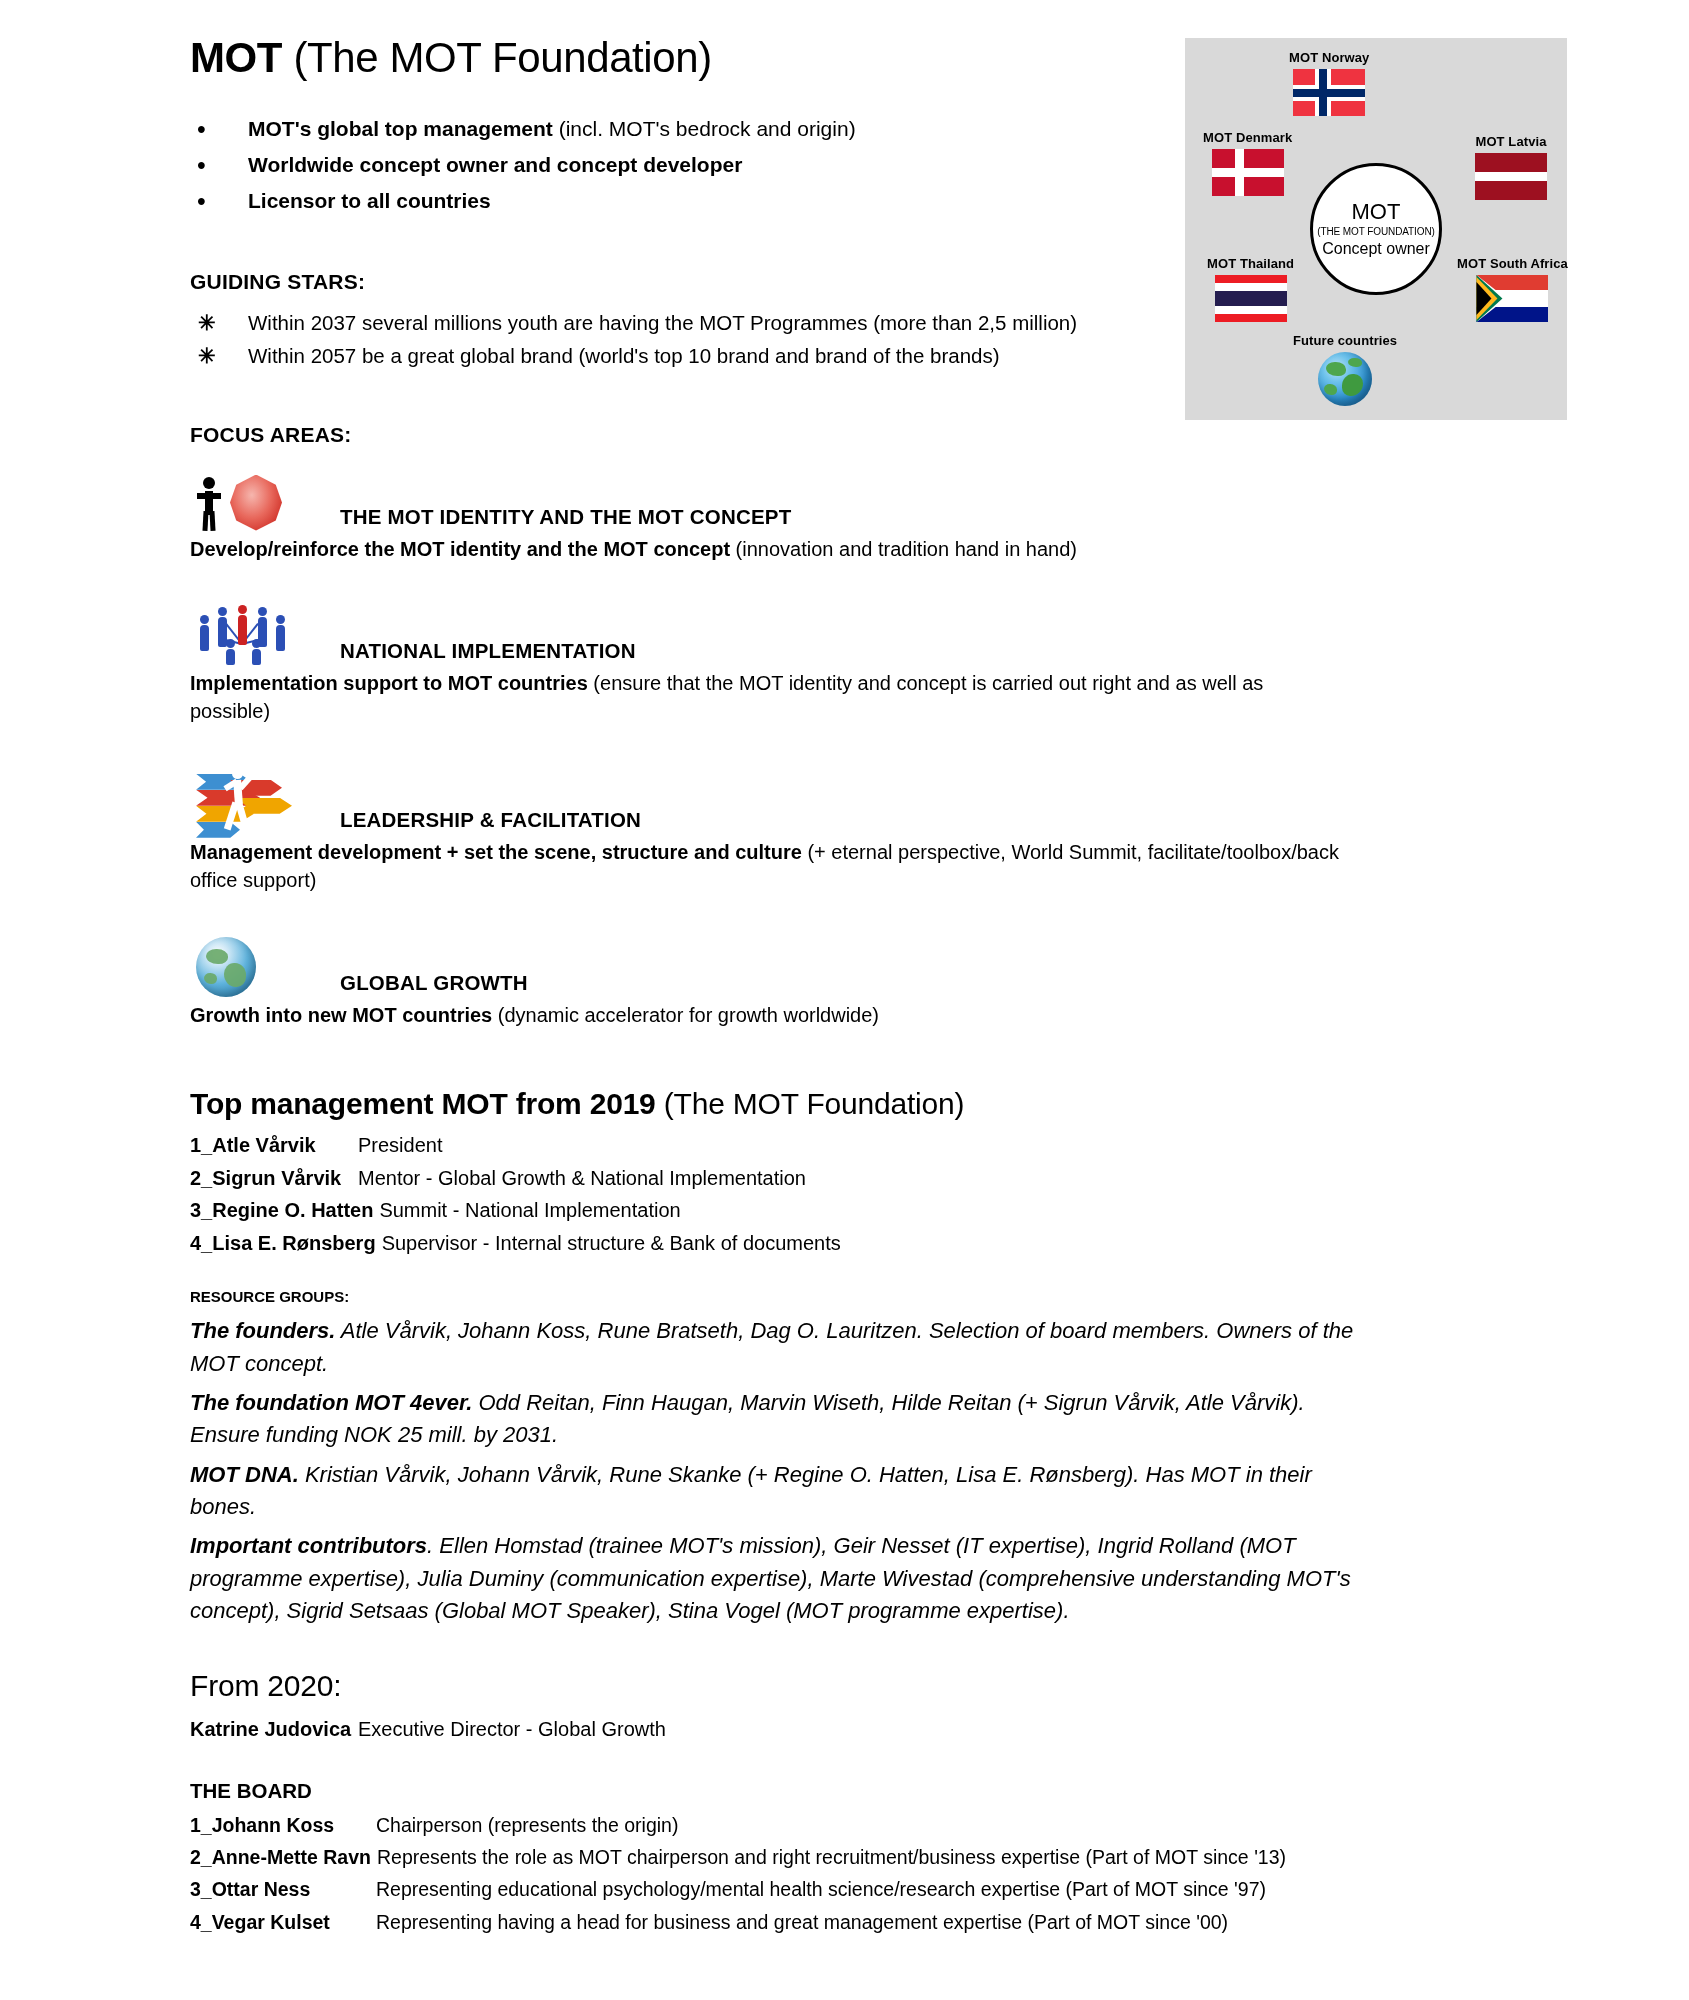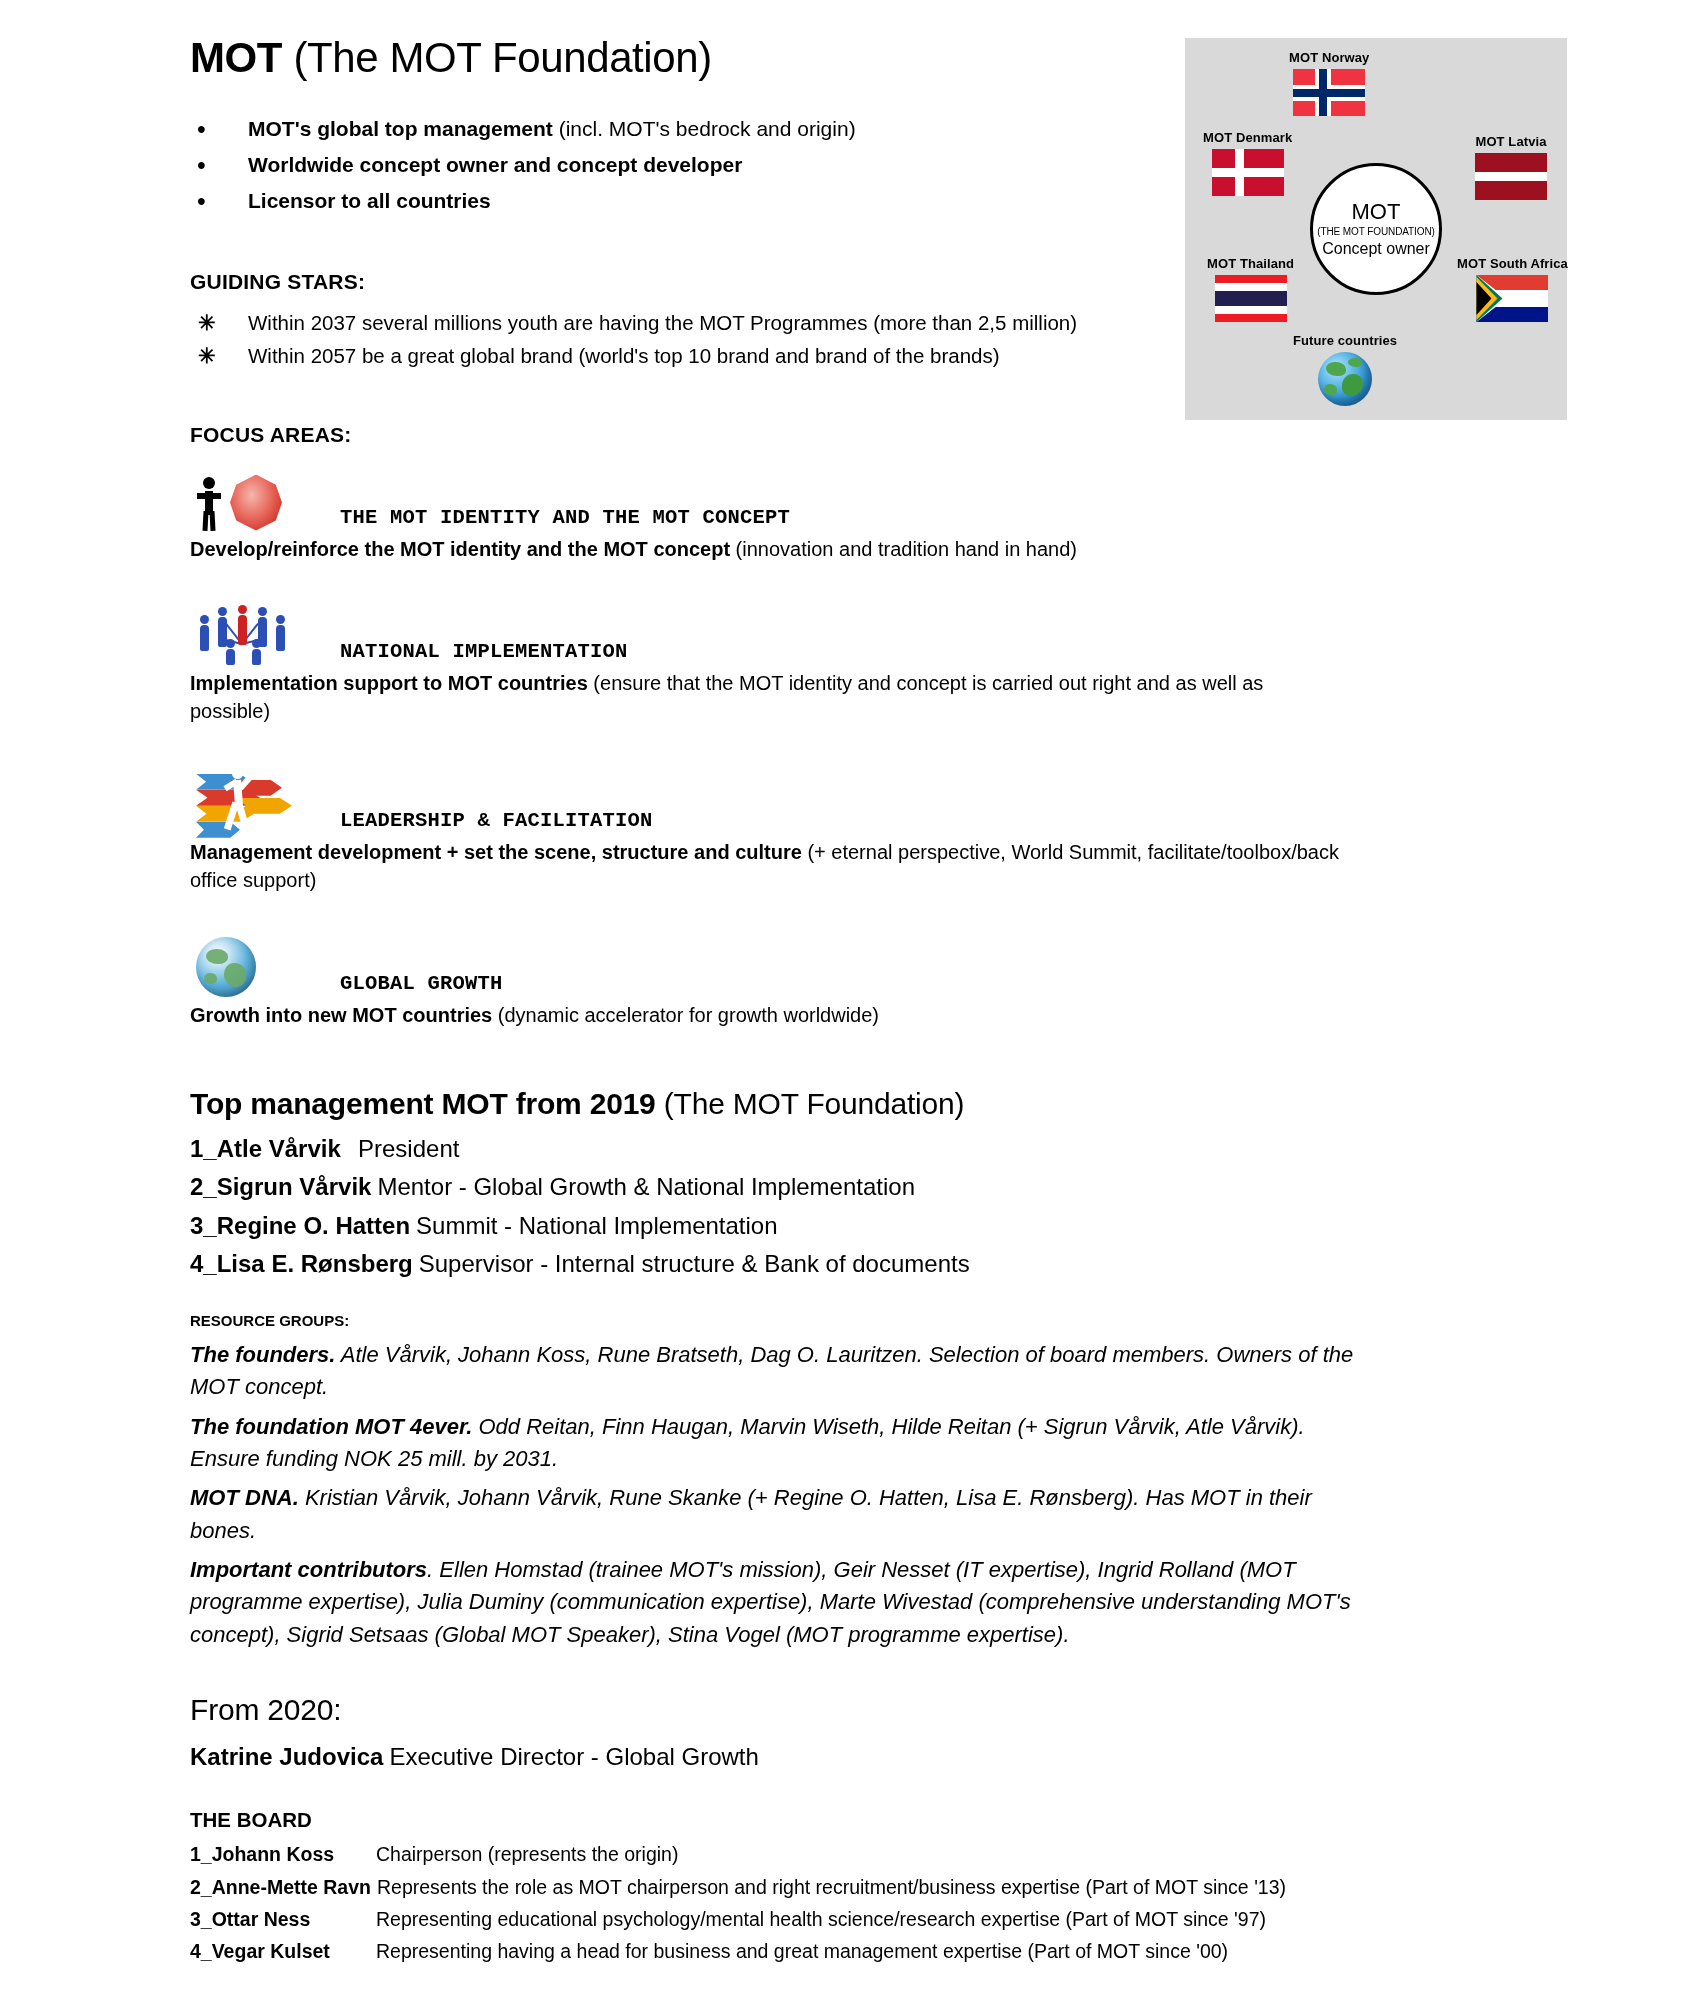--- a/index.html
+++ b/index.html
@@ -103,21 +103,20 @@
     align-items: flex-end;
     justify-content: flex-start;
     padding-left: 6px;
     box-sizing: border-box;
   }
   .focus-name {
     font-size: 20.5px;
     font-weight: 700;
     letter-spacing: .2px;
     padding-bottom: 2px;
-    font-family: Liberation Mono, monospace;
   }
   .focus-desc {
     font-size: 20px;
     line-height: 1.42;
     margin-top: 4px;
     max-width: 1150px;
   }
   .focus-desc b { font-weight: 700; }
 
   
@@ -125,21 +124,21 @@
     font-size: 30px;
     font-weight: 400;
     margin: 58px 0 10px 0;
     letter-spacing: -0.2px;
   }
   .subtitle b { font-weight: 700; }
 
   .people { margin: 0; }
   .person-row {
     display: flex;
-    font-size: 24px;
+    font-size: 20px;
     line-height: 1.48;
     margin-bottom: 3px;
   }
   .person-name {
     font-weight: 700;
     flex: 0 0 auto;
     min-width: 162px;
     white-space: nowrap;
     padding-right: 6px;
   }

